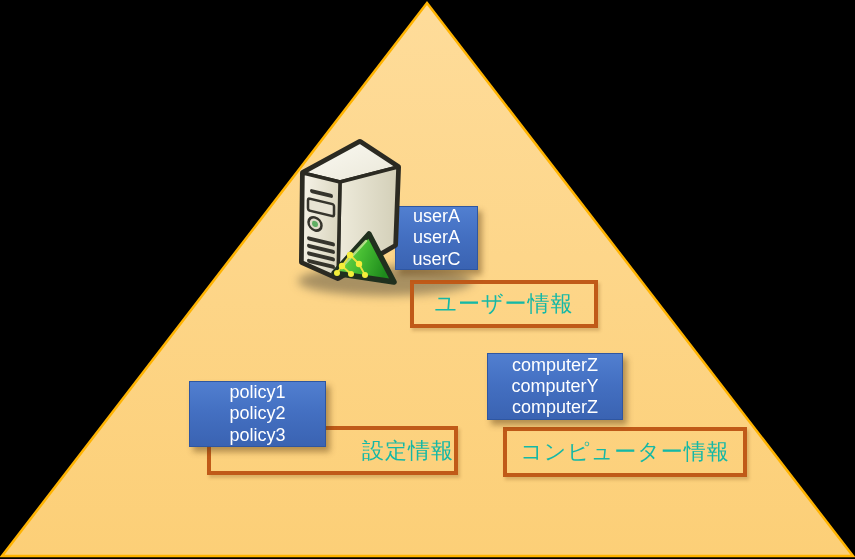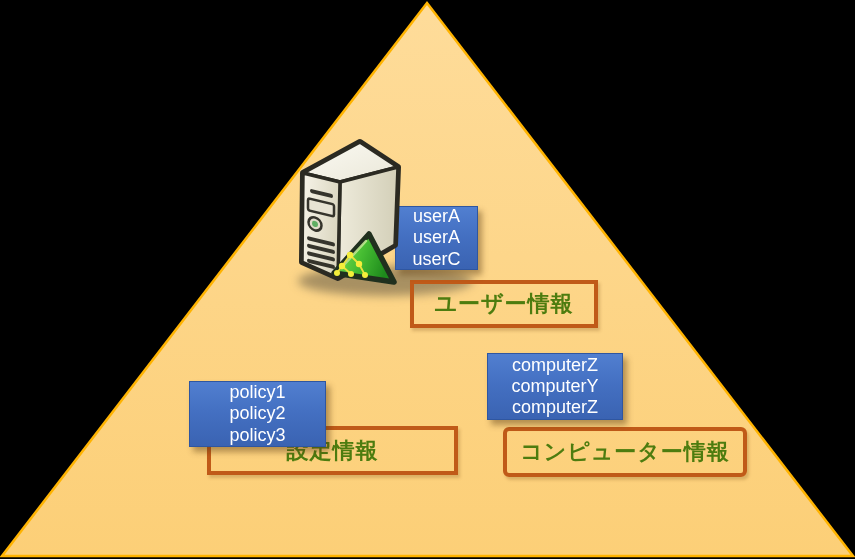--- a/index.html
+++ b/index.html
@@ -46,29 +46,28 @@
 
   
   .label-box {
     position: absolute;
     border: 4px solid #C05A18;
     background: transparent;
     box-shadow: 2px 3px 3px rgba(120, 75, 25, 0.25);
     display: flex;
     align-items: center;
     justify-content: center;
-    color: #4d7c0f;
+    color: #14b8a6;
     font-size: 22px;
     letter-spacing: 1px;
     white-space: nowrap;
-    font-weight: bold;
   }
   .label-box.user-label     { left: 410px; top: 280px; width: 188px; height: 48px; }
-  .label-box.settings-label { left: 207px; top: 426px; width: 251px; height: 49px; }
-  .label-box.computer-label { left: 503px; top: 427px; width: 244px; height: 50px; border-radius: 6px; }
+  .label-box.settings-label { left: 207px; top: 426px; width: 251px; height: 49px; justify-content: flex-end; }
+  .label-box.computer-label { left: 503px; top: 427px; width: 244px; height: 50px; }
 
   .server-svg { position: absolute; left: 280px; top: 134px; width: 200px; height: 165px; }
 </style>
 </head>
 <body>
 
 <div class="stage">
 
   <svg class="pyramid-svg" width="855" height="559" viewBox="0 0 855 559">
     <defs>

